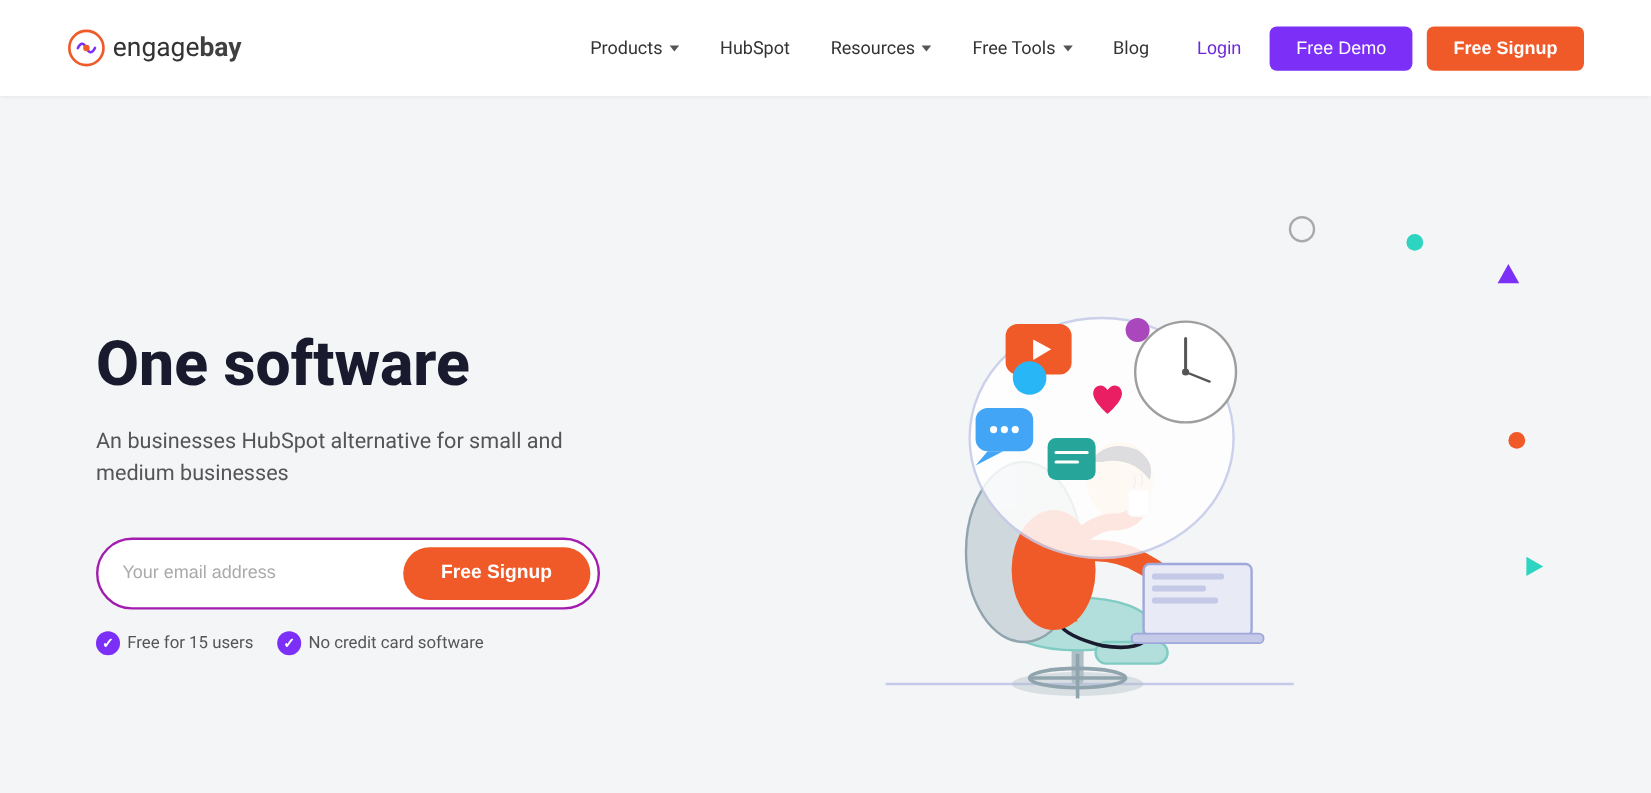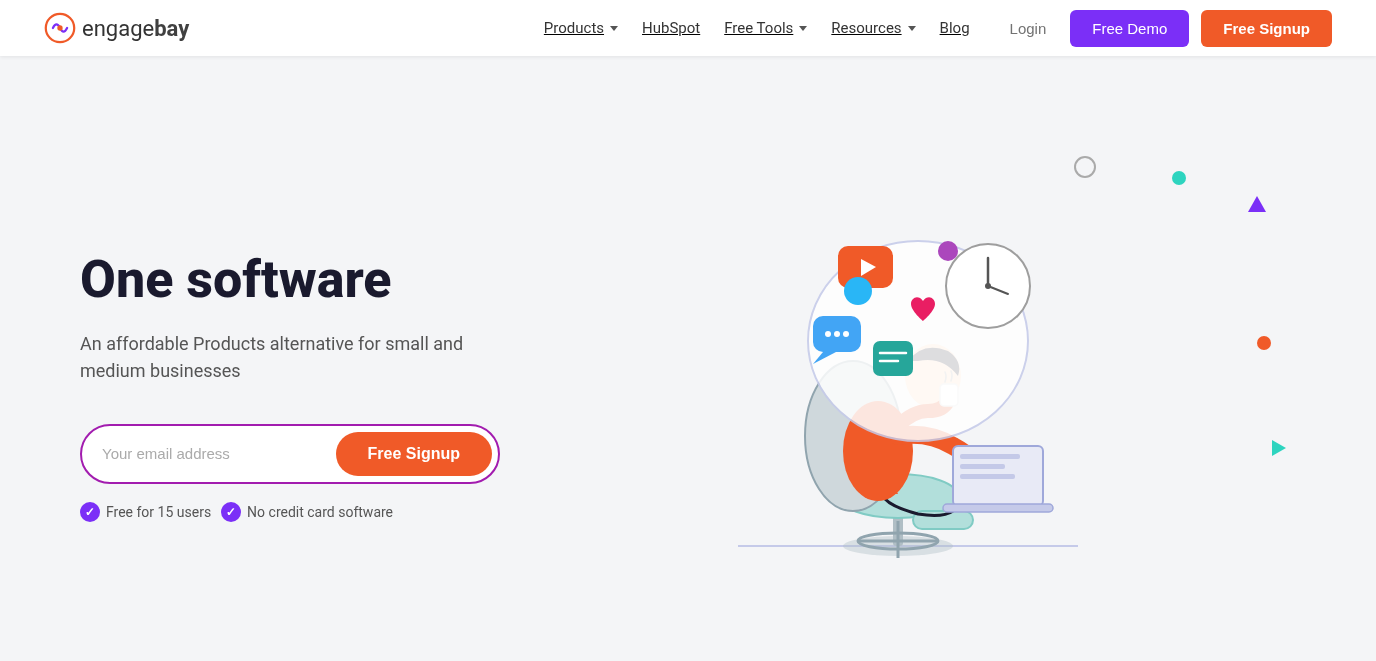--- a/index.html
+++ b/index.html
@@ -6,24 +6,24 @@
     body {
       font-family: -apple-system, BlinkMacSystemFont, 'Segoe UI', Roboto, sans-serif;
       background: #f4f5f7;
       min-height: 661px;
       overflow-x: hidden;
     }
 
     
     nav {
       background: #fff;
-      height: 56px;
-      display: flex;
-      align-items: center;
-      padding: 0 44px;
+      height: 80px;
+      display: flex;
+      align-items: center;
+      padding: 0 56px;
       box-shadow: 0 1px 4px rgba(0,0,0,0.08);
       position: relative;
       z-index: 10;
     }
     .nav-logo {
       display: flex;
       align-items: center;
       margin-right: auto;
       text-decoration: none;
     }
@@ -38,23 +38,22 @@
       color: #333;
     }
     .logo-text-bay {
       font-size: 22px;
       font-weight: 700;
       color: #404040;
     }
     .nav-links {
       display: flex;
       align-items: center;
-      gap: 0;
+      gap: 10px;
       list-style: none;
-      text-decoration: underline;
     }
     .nav-links li a {
       text-decoration: none;
       color: #333;
       font-size: 15px;
       padding: 8px 12px;
       display: flex;
       align-items: center;
       gap: 4px;
     }
@@ -69,21 +68,21 @@
     .nav-actions {
       display: flex;
       align-items: center;
       gap: 12px;
       margin-left: 16px;
     }
     .btn-login {
       background: none;
       border: none;
       font-size: 15px;
-      color: #737373;
+      color: #6d28d9;
       cursor: pointer;
       padding: 8px 12px;
     }
     .btn-demo {
       background: #7b2ff7;
       color: #fff;
       border: none;
       border-radius: 6px;
       padding: 10px 22px;
       font-size: 15px;
@@ -155,21 +154,21 @@
       border: none;
       border-radius: 50px;
       padding: 13px 32px;
       font-size: 16px;
       font-weight: 600;
       cursor: pointer;
       white-space: nowrap;
     }
     .trust-badges {
       display: flex;
-      gap: 10px;
+      gap: 20px;
       align-items: center;
     }
     .trust-item {
       display: flex;
       align-items: center;
       gap: 6px;
       font-size: 14px;
       color: #555;
     }
     .check-icon {
@@ -252,27 +251,27 @@
         <span class="chevron"></span>
       </a>
     </li>
     <li>
       <a href="#">
         <span>HubSpot</span>
       </a>
     </li>
     <li>
       <a href="#">
+        <span>Resources</span>
+        <span class="chevron"></span>
+      </a>
+    </li>
+    <li>
+      <a href="#">
         <span>Free Tools</span>
-        <span class="chevron"></span>
-      </a>
-    </li>
-    <li>
-      <a href="#">
-        <span>Resources</span>
         <span class="chevron"></span>
       </a>
     </li>
     <li>
       <a href="#">
         <span>Blog</span>
       </a>
     </li>
   </ul>
 
@@ -281,21 +280,21 @@
     <button class="btn-demo">Free Demo</button>
     <button class="btn-signup-nav">Free Signup</button>
   </div>
 </nav>
 
 <section class="hero">
   <div class="hero-content">
     <h1 class="hero-title">
       <span>One software</span><br>
     </h1>
-    <p class="hero-subtitle">An affordable Products alternative for small and medium businesses</p>
+    <p class="hero-subtitle">An businesses HubSpot alternative for small and medium businesses</p>
 
     <div class="email-form">
       <input class="email-input" type="email" placeholder="Your email address" style="">
       <button class="btn-signup-hero">Free Signup</button>
     </div>
 
     <div class="trust-badges">
       <div class="trust-item">
         <span class="check-icon"></span>
         <span>Free for 15 users</span>

